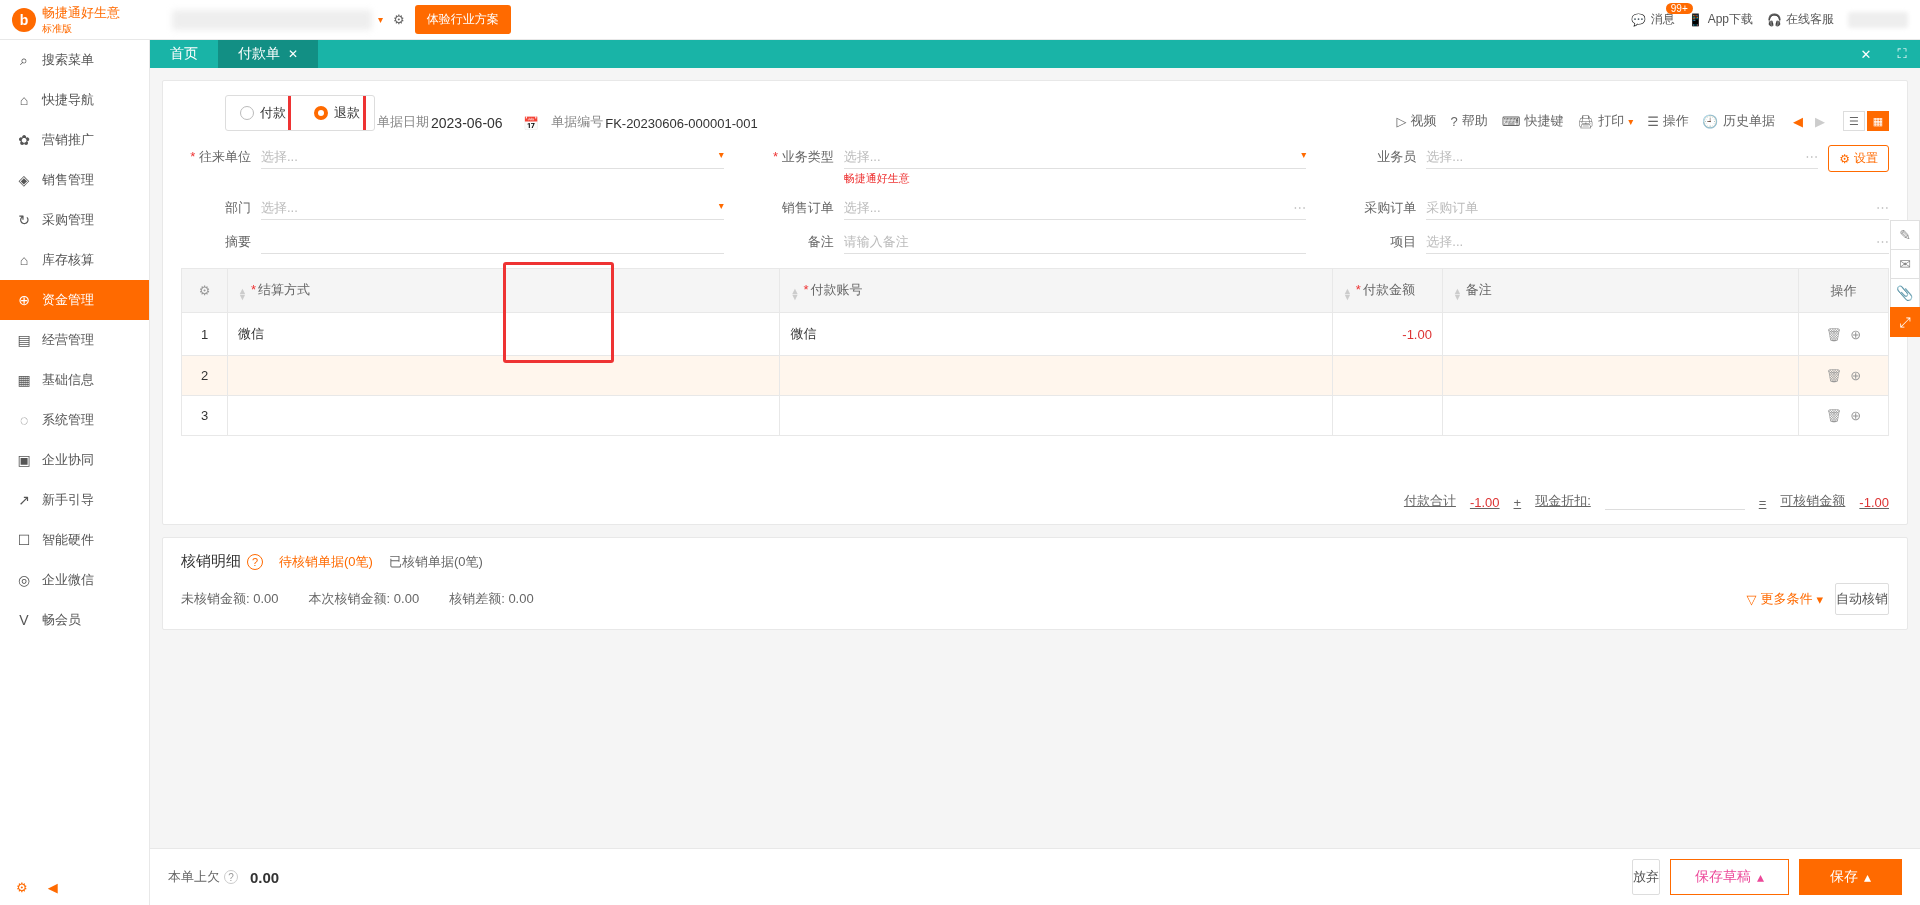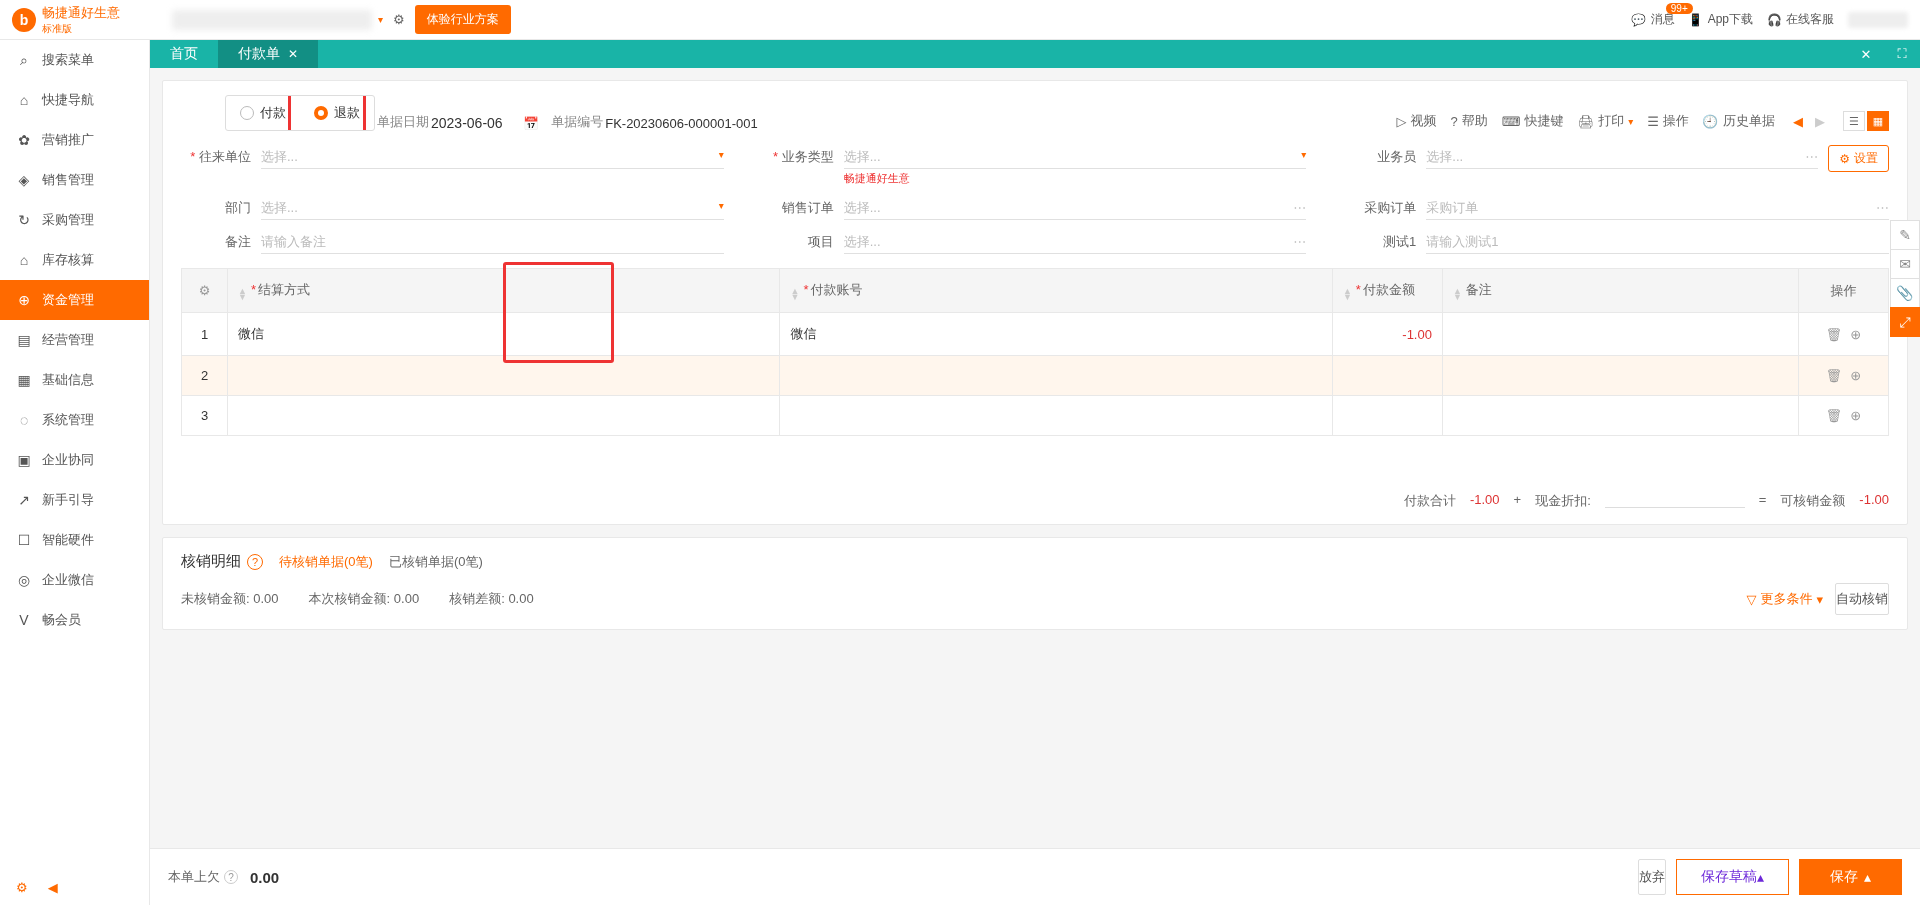--- a/index.html
+++ b/index.html
@@ -87,42 +87,42 @@
 .row-idx { text-align: center; width: 46px; }
 .gear-col { text-align: center; width: 46px; color: #999; }
 .ops-col { text-align: center; width: 90px; }
 .ops-ico { color: #999; cursor: pointer; margin: 0 4px; }
 .amount-cell { text-align: right; color: #d33; }
 .row-selected td { background: #fff6ed; }
 tr.subtotal td { background: #f9f9f9; }
 .highlight-box2 { position: absolute; border: 3px solid #e33; border-radius: 3px; pointer-events: none; }
 
 
-.totals { display: flex; justify-content: flex-end; align-items: flex-start; gap: 14px; margin-top: 56px; font-size: 13px; color: #666; }
+.totals { display: flex; justify-content: flex-end; align-items: flex-end; gap: 14px; margin-top: 56px; font-size: 13px; color: #666; text-decoration: underline; }
 .tot-val { color: #d33; }
 .disc-in { border: none; border-bottom: 1px solid #ddd; width: 140px; outline: none; }
 
 
 .verif-head { display: flex; align-items: center; gap: 16px; margin-bottom: 12px; }
 .vh-title { font-size: 15px; color: #333; display: flex; align-items: center; gap: 6px; }
 .vh-help { color: #ff6a00; border: 1px solid #ff6a00; border-radius: 50%; width: 16px; height: 16px; display: flex; align-items: center; justify-content: center; font-size: 11px; }
 .vh-tab { color: #666; cursor: pointer; font-size: 13px; }
 .vh-tab.active { color: #ff6a00; }
 .verif-stats { display: flex; gap: 30px; font-size: 13px; color: #666; }
 .verif-right { margin-left: auto; display: flex; align-items: center; gap: 12px; }
 .more-cond { color: #ff6a00; cursor: pointer; display: flex; align-items: center; gap: 4px; font-size: 13px; }
 .btn-outline { border: 1px solid #ddd; background: #fff; padding: 6px 0; cursor: pointer; font-size: 13px; color: #555; border-radius: 2px; }
 
 
 .footer-bar { background: #fff; border-top: 1px solid #e8e8e8; padding: 10px 18px; display: flex; align-items: center; gap: 12px; }
 .fb-label { color: #666; font-size: 13px; display: flex; align-items: center; gap: 4px; }
 .fb-help { color: #999; border: 1px solid #ccc; border-radius: 50%; width: 14px; height: 14px; display: flex; align-items: center; justify-content: center; font-size: 10px; }
 .fb-val { font-size: 15px; font-weight: bold; }
 .fb-actions { margin-left: auto; display: flex; gap: 10px; }
-.btn-outline-orange { border: 1px solid #ff6a00; color: #6d28d9; background: #fff; padding: 8px 24px; cursor: pointer; font-size: 14px; display: flex; align-items: center; }
+.btn-outline-orange { border: 1px solid #ff6a00; color: #ec4899; background: #fff; padding: 8px 24px; cursor: pointer; font-size: 14px; display: flex; align-items: center; gap: 6px; }
 .btn-solid-orange { border: 1px solid #ff6a00; color: #fff; background: #ff6a00; padding: 8px 30px; cursor: pointer; font-size: 14px; display: flex; align-items: center; gap: 6px; }
 
 
 .float-tb { position: absolute; right: 0; top: 180px; display: flex; flex-direction: column; }
 .ft-btn { width: 30px; height: 30px; background: #fff; border: 1px solid #e0e0e0; display: flex; align-items: center; justify-content: center; cursor: pointer; color: #888; font-size: 14px; margin-bottom: -1px; }
 .ft-btn.active { background: #ff6a00; color: #fff; border-color: #ff6a00; }
 </style>
 </head>
 <body>
 
@@ -354,39 +354,39 @@
           </div>
           <div class="form-row">
             <div class="form-lbl">采购订单</div>
             <div class="form-ctl">
                 <input class="form-in" placeholder="采购订单" style="">
                 <span class="form-more">⋯</span>
               </div>
           </div>
 
           <div class="form-row">
+            <div class="form-lbl">摘要</div>
+            <div class="form-ctl">
+                <input class="form-in" style="">
+              </div>
+          </div>
+          <div class="form-row">
             <div class="form-lbl">备注</div>
             <div class="form-ctl">
                 <input class="form-in" placeholder="请输入备注" style="">
               </div>
           </div>
           <div class="form-row">
             <div class="form-lbl">项目</div>
             <div class="form-ctl">
                 <input class="form-in" placeholder="选择..." style="">
                 <span class="form-more">⋯</span>
               </div>
           </div>
 
-          <div class="form-row">
-            <div class="form-lbl">测试1</div>
-            <div class="form-ctl">
-                <input class="form-in" placeholder="请输入测试1" style="">
-              </div>
-          </div>
         </div>
 
         <div class="table-wrap">
           <table>
             <thead>
               <tr>
                 <th class="gear-col">⚙</th>
                 <th><span class="sort-ico">
                       <span>▲</span>
                       <span>▼</span>

